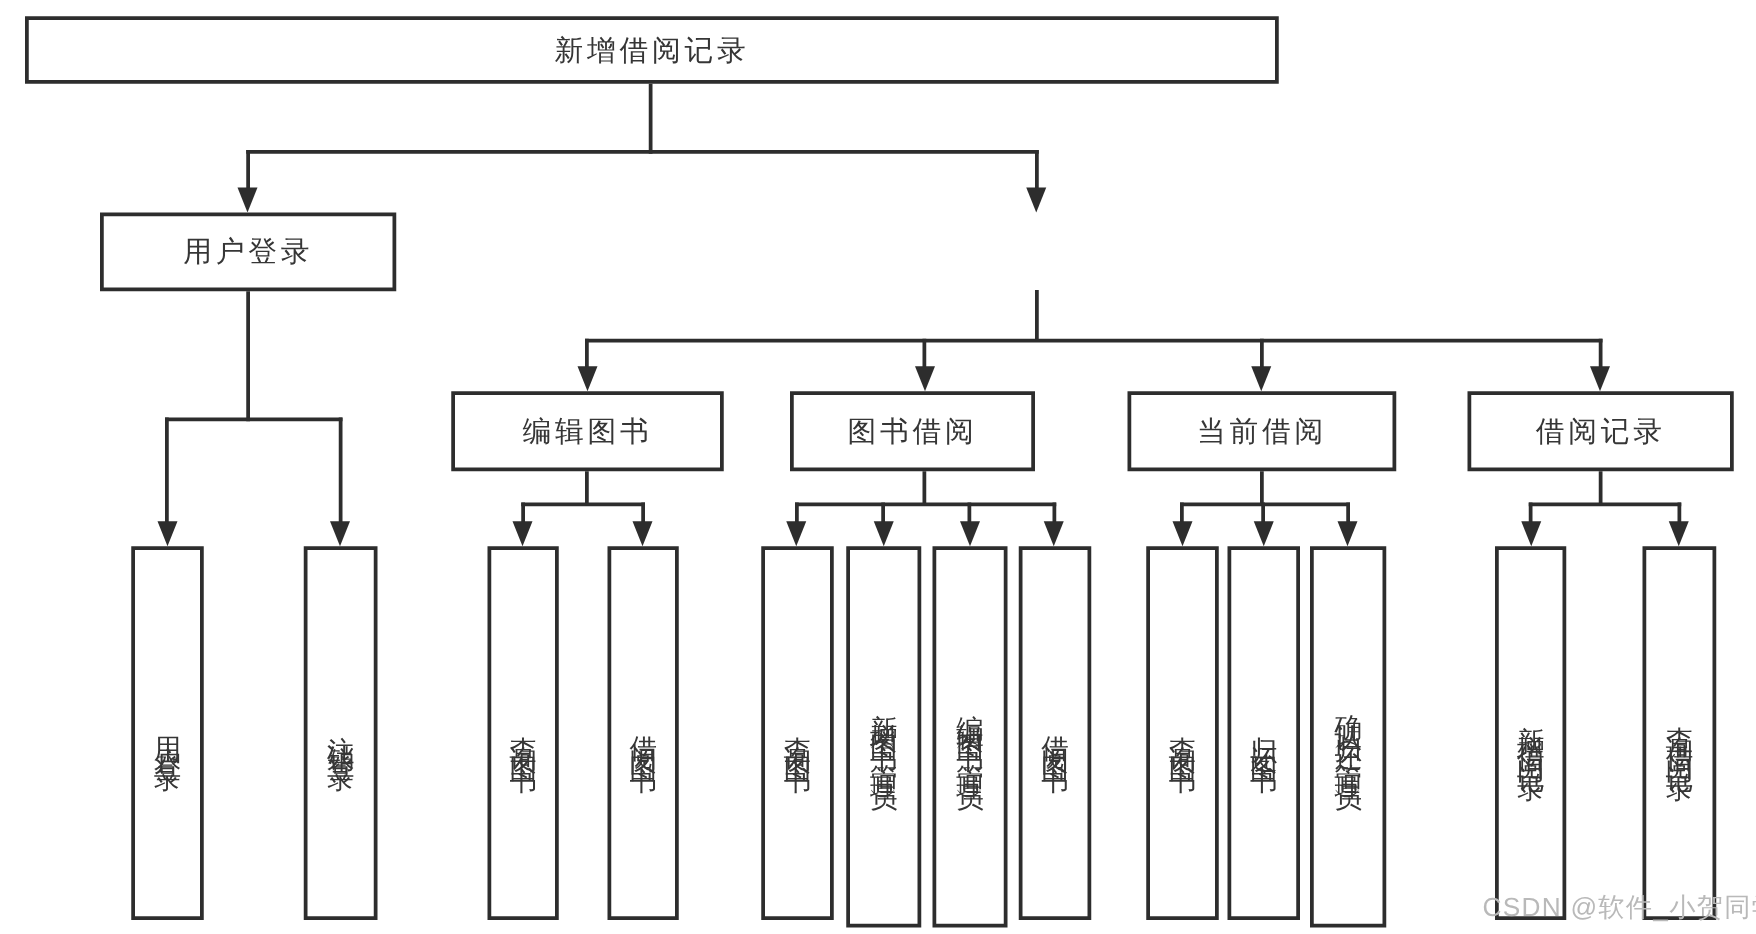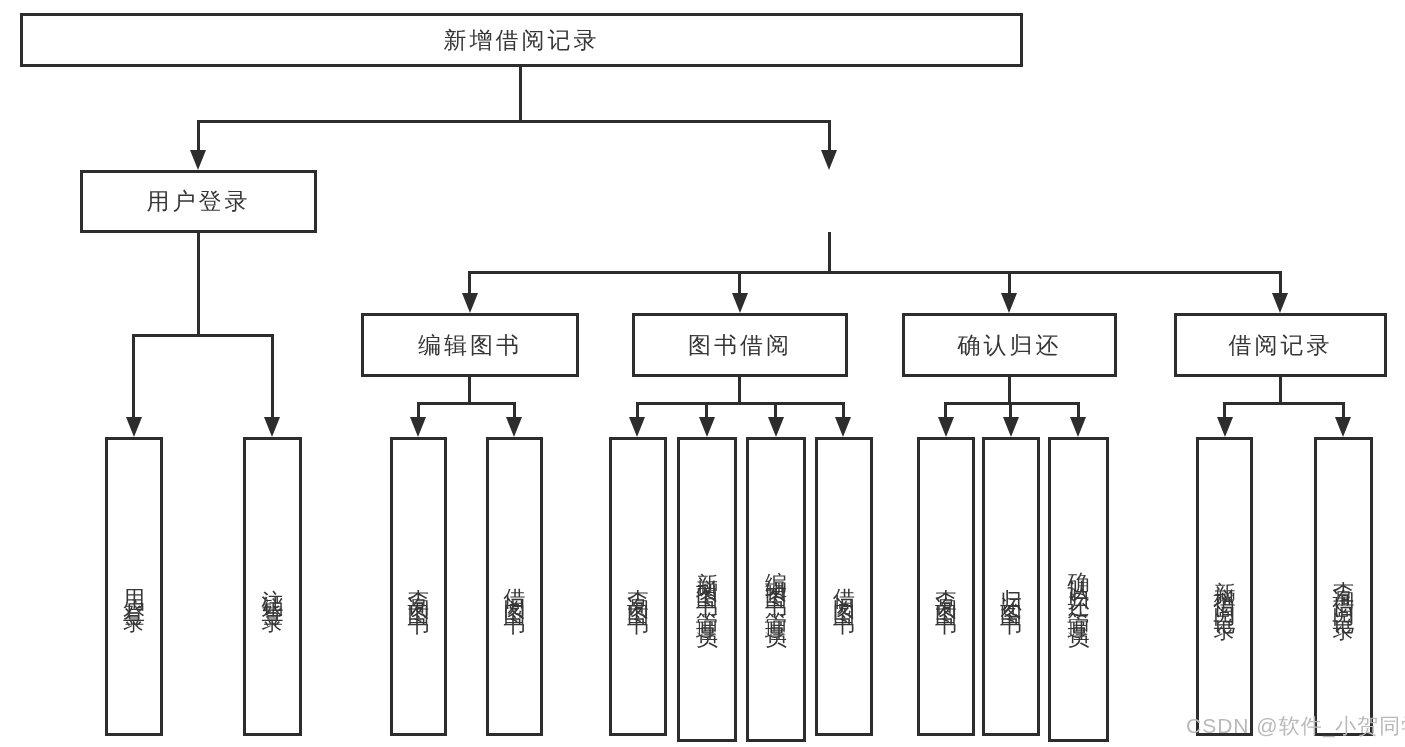--- a/index.html
+++ b/index.html
@@ -43,25 +43,25 @@
     <span>新增借阅记录</span>
   </div>
 
   <div class="box h" style="left:80px;top:170px;width:237px;height:63px">
     <span>用户登录</span>
   </div>
 
   <div class="box h" style="left:361px;top:313px;width:218px;height:64px">
     <span>编辑图书</span>
   </div>
-  <div class="box h" style="left:632px;top:313px;width:216px;height:64px">
+  <div class="box h" style="left:632px;top:313px;width:196px;height:64px">
     <span>图书借阅</span>
   </div>
   <div class="box h" style="left:902px;top:313px;width:215px;height:64px">
-    <span>确认归还</span>
+    <span>当前借阅</span>
   </div>
   <div class="box h" style="left:1174px;top:313px;width:213px;height:64px">
     <span>借阅记录</span>
   </div>
 
   <div class="box v" style="left:105px;top:437px;width:58px;height:299px">
     <span>用户登录</span>
   </div>
   <div class="box v" style="left:243px;top:437px;width:59px;height:299px">
     <span>注销登录</span>

